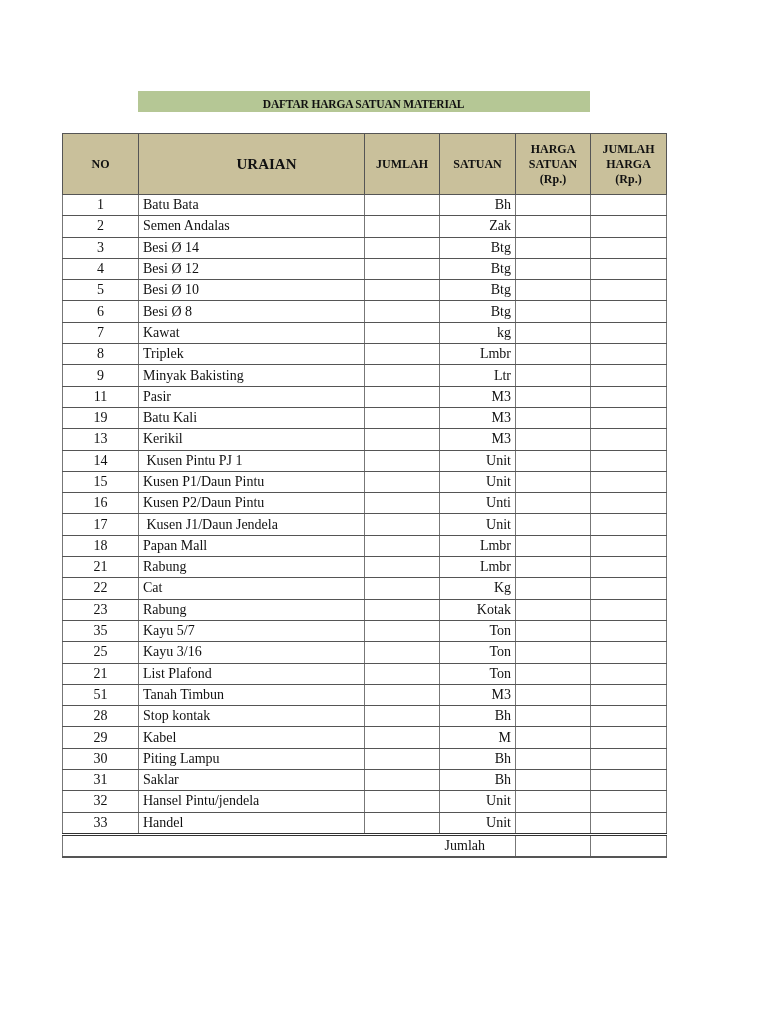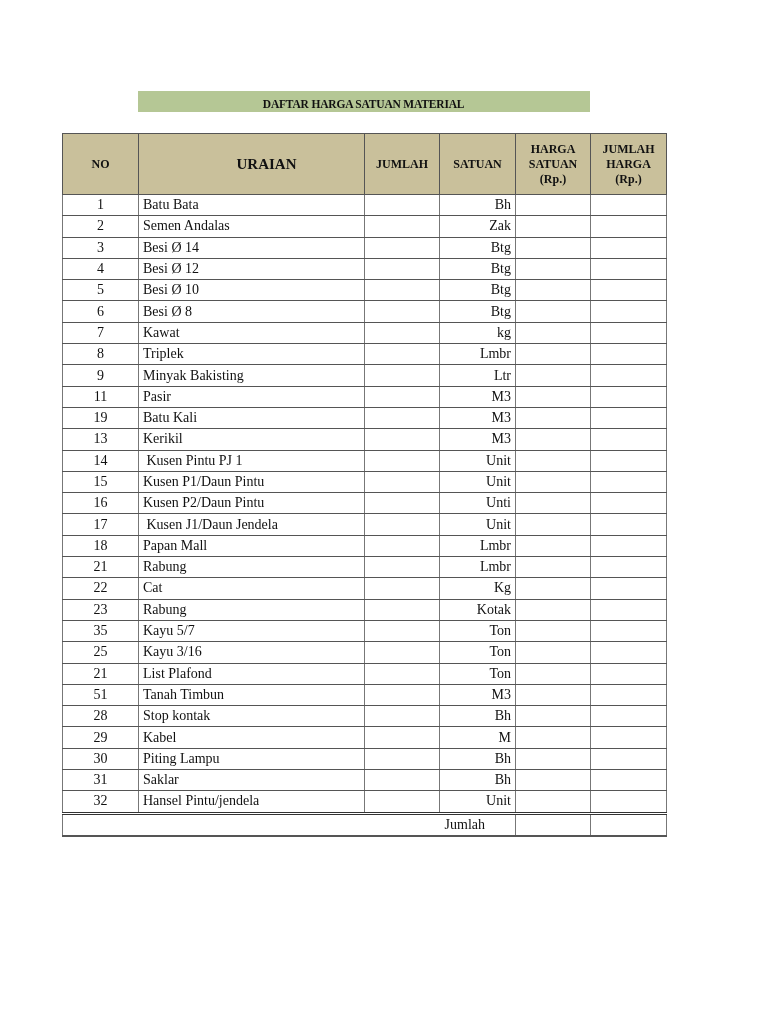--- a/index.html
+++ b/index.html
@@ -289,20 +289,28 @@
         <td></td>
       </tr>
       <tr>
         <td class="no">32</td>
         <td>Hansel Pintu/jendela</td>
         <td></td>
         <td class="sat">Unit</td>
         <td></td>
         <td></td>
       </tr>
+      <tr>
+        <td class="no">33</td>
+        <td>Handel</td>
+        <td></td>
+        <td class="sat">Unit</td>
+        <td></td>
+        <td></td>
+      </tr>
     </tbody>
   <tfoot>
     <tr class="total">
       <td colspan="4" class="total-label">Jumlah</td>
       <td></td>
       <td></td>
     </tr>
   </tfoot>
 </table>
 

